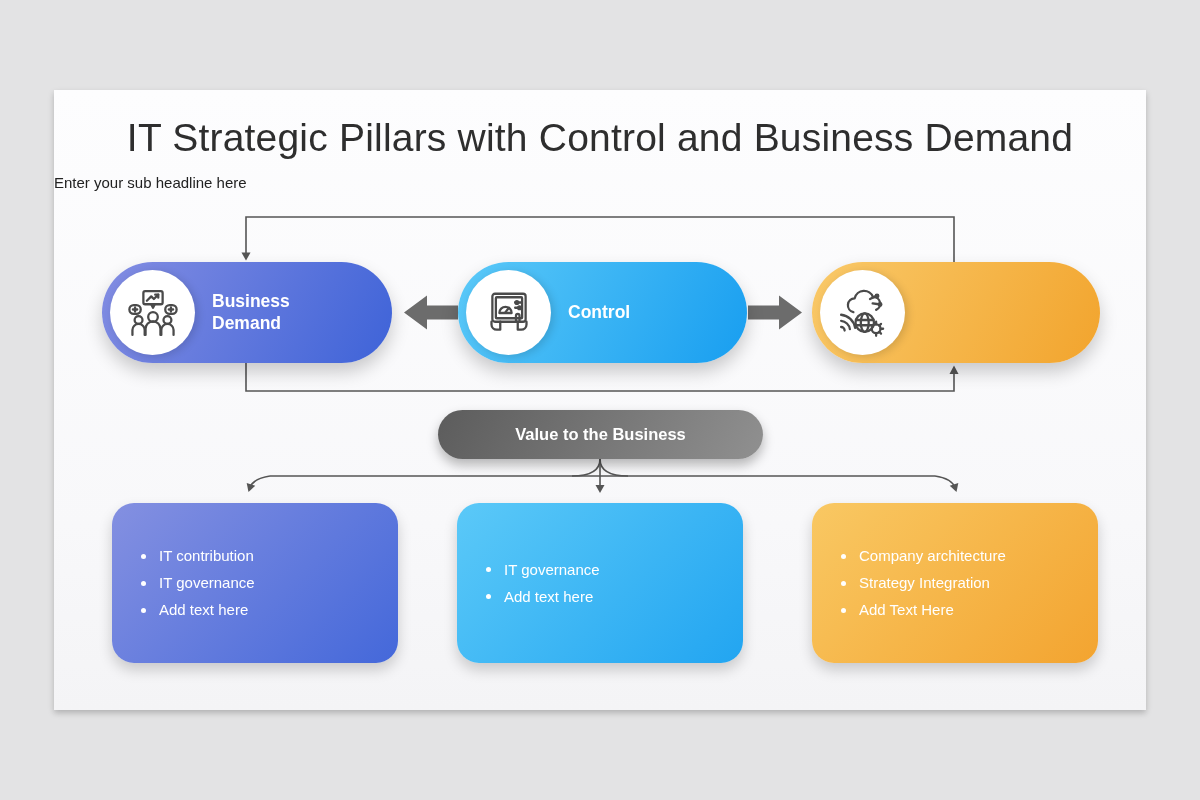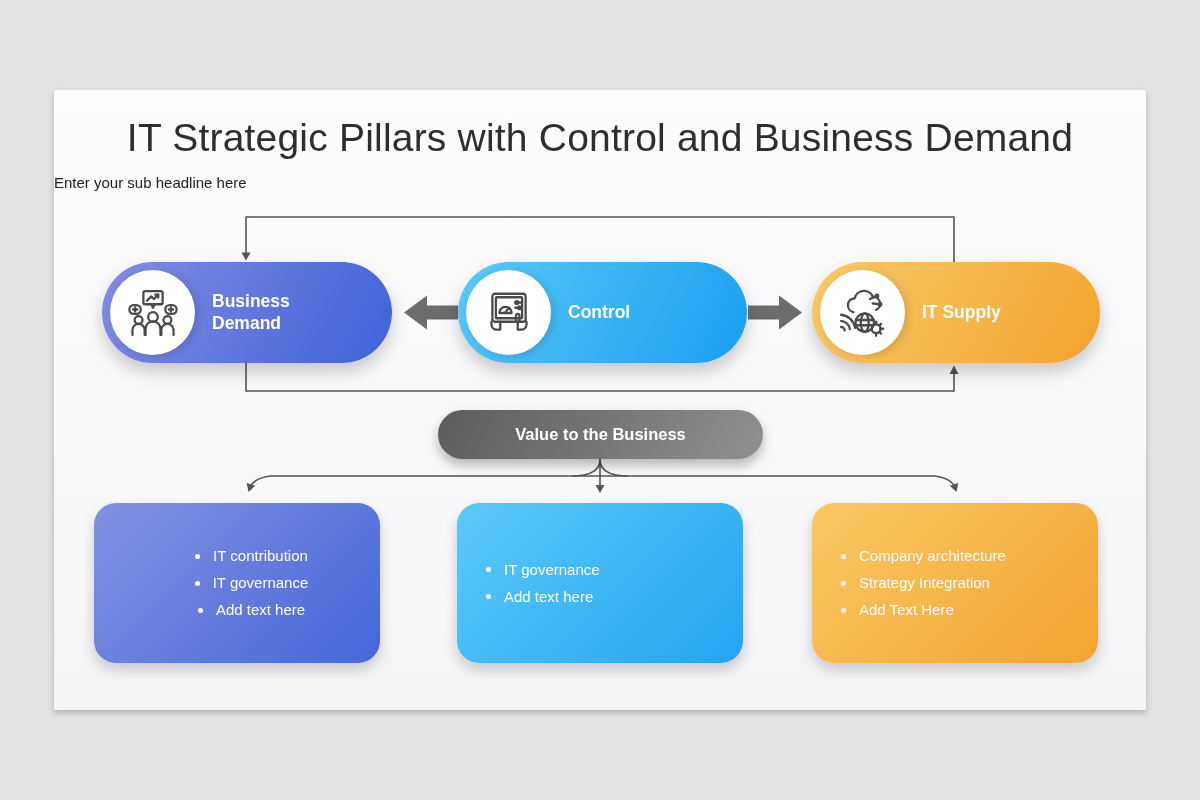--- a/index.html
+++ b/index.html
@@ -60,21 +60,21 @@
     color:#fff; font-size:16.5px; font-weight:bold;
     box-shadow:0 6px 12px rgba(0,0,0,.28);
   }
 
   .detail-box {
     position:absolute; top:413px; width:286px; height:160px; border-radius:22px;
     box-shadow:0 7px 14px rgba(0,0,0,.18);
     display:flex; flex-direction:column; justify-content:center;
     padding-left:29px; gap:11px;
   }
-  .box-business { left:40px;  background:linear-gradient(135deg,#8490e1 0%,#4468da 100%);align-items:center; }
+  .box-business { left:58px;  background:linear-gradient(135deg,#8490e1 0%,#4468da 100%); }
   .box-control  { left:403px; background:linear-gradient(135deg,#5bc9f8 0%,#22a5f1 100%); }
   .box-supply   { left:758px; background:linear-gradient(135deg,#f9c863 0%,#f3a430 100%); }
   .bullet-item { display:flex; align-items:center; gap:13px; color:#fff; font-size:15px; line-height:16px; }
   .bullet-dot { width:5px; height:5px; border-radius:50%; background:#fff; flex:0 0 auto; }
 </style>
 </head>
 <body>
 
 <div class="slide-card">
 
@@ -156,21 +156,20 @@
         <path d="M7,34 a18,18 0 0 1 16,15"></path>
         <path d="M7,41 a11,11 0 0 1 10,9.5"></path>
         <path d="M7,48 a4,4 0 0 1 4,4"></path>
         <circle cx="34" cy="43" r="10.5"></circle>
         <ellipse cx="34" cy="43" rx="4.5" ry="10.5"></ellipse>
         <path d="M24,40 h20 M24,46 h20"></path>
         <circle cx="47" cy="50" r="5"></circle>
         <path d="M52,50 h3 M50.5,46.5 l2.1,-2.1 M47,45 v-3 M50.5,53.5 l2.1,2.1 M47,55 v3"></path>
       </svg>
     </div>
-    <div class="pill-label">IT Supply</div>
   </div>
 
   <div class="value-banner">
     <span>Value to the Business</span>
   </div>
 
   <div class="detail-box box-business">
     <div class="bullet-item">
         <span class="bullet-dot"></span>
         <span>IT contribution</span>

